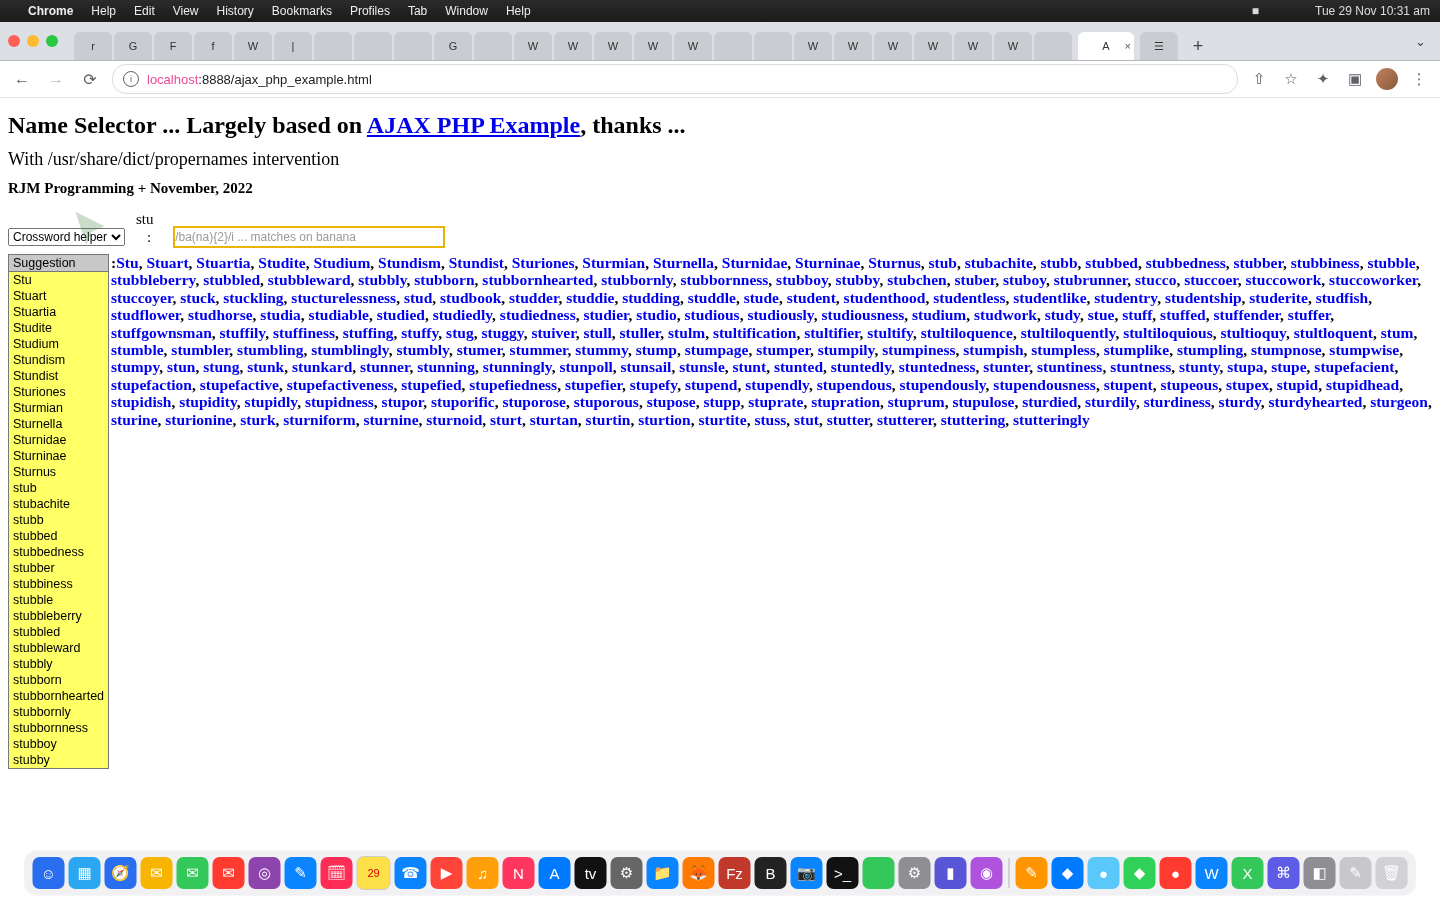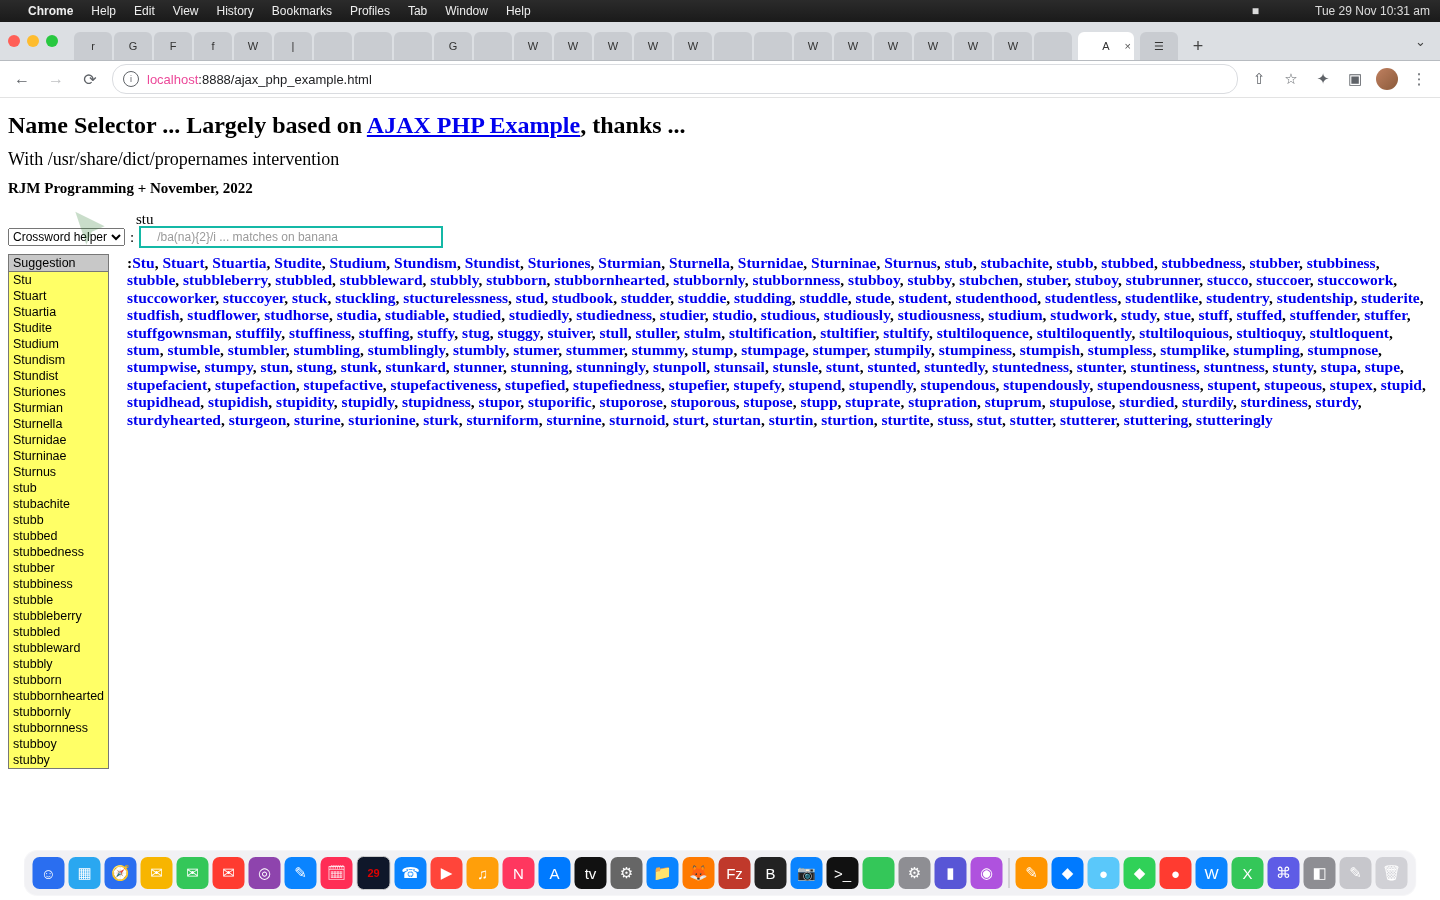--- a/index.html
+++ b/index.html
@@ -27,28 +27,28 @@
   .tbicon{width:22px;height:22px;display:flex;align-items:center;justify-content:center;color:#5f6368;font-size:15px}
   .avatar{width:22px;height:22px;border-radius:50%;background:linear-gradient(135deg,#c08060,#8a5a3a)}
   
   .page{padding:8px 8px 0 8px;height:calc(100% - 22px - 38px - 36px - 48px);overflow:auto;position:relative}
   h1{font-family:"Times New Roman",serif;font-size:24px;font-weight:bold;margin:6px 0 10px 0}
   h1 a{color:#0000EE;text-decoration:underline}
   h2{font-family:"Times New Roman",serif;font-size:18px;font-weight:normal;margin:6px 0 10px 0}
   h3{font-family:"Times New Roman",serif;font-size:15px;font-weight:bold;margin:6px 0 14px 0}
   .prompt{font-family:"Times New Roman",serif;font-size:15px;font-weight:bold;margin:2px 0 2px 0}
   .typed{font-family:"Times New Roman",serif;font-size:15px;margin-left:128px;margin-bottom:-2px}
-  .row{display:flex;align-items:center;gap:3px}
+  .row{display:flex;align-items:center;gap:20px}
   select{font-size:12px}
   .sep{font-family:"Times New Roman",serif;font-size:15px;margin:0 2px}
-  input.regex{width:268px;font-size:12px;padding:2px 16px;border:2px solid #14b8a6;outline:none;background:#fff}
+  input.regex{width:268px;font-size:12px;padding:2px 0;border:2px solid #eab308;outline:none;background:#fff}
   input.regex::placeholder{color:#9a9a9a}
   .cursor-ghost{position:absolute;left:190px;top:168px;pointer-events:none;opacity:.25}
   .cursor-ghost svg{width:44px;height:44px}
-  .body{display:flex;align-items:flex-start;gap:16px;margin-top:6px}
+  .body{display:flex;align-items:flex-start;gap:0;margin-top:6px}
   .sugg{border:1px solid #777;border-collapse:collapse;background:#ffff66;font-family:Arial,Helvetica,sans-serif;font-size:12.5px;min-width:100px}
   .sugg th{background:#c8c8c8;color:#000;text-align:left;padding:1px 4px;border:1px solid #777;font-weight:normal}
   .sugg td{padding:0 4px;border-left:1px solid #777;border-right:1px solid #777;line-height:16px;white-space:nowrap}
   .results{flex:1;font-family:"Times New Roman",serif;font-size:15.5px;line-height:17.4px;padding-left:2px}
   .results .lead{color:#000;font-weight:bold}
   .results a{color:#0000EE;text-decoration:none;font-weight:bold}
   .results span.c{color:#000;font-weight:bold}
   
   .dock{position:fixed;bottom:4px;left:50%;transform:translateX(-50%);height:44px;background:rgba(230,230,235,.55);border:1px solid rgba(255,255,255,.4);border-radius:14px;display:flex;align-items:center;padding:0 8px;gap:4px;backdrop-filter:blur(6px)}
   .dock .app{width:32px;height:32px;border-radius:7px;display:flex;align-items:center;justify-content:center;font-size:15px;color:#fff}
@@ -323,21 +323,21 @@
 <div class="dock" id="dock">
     <div class="app" style="background: rgb(42, 110, 240);">☺</div>
     <div class="app" style="background: rgb(42, 167, 240);">▦</div>
     <div class="app" style="background: rgb(42, 110, 240);">🧭</div>
     <div class="app" style="background: rgb(247, 181, 0);">✉</div>
     <div class="app" style="background: rgb(52, 199, 89);">✉</div>
     <div class="app" style="background: rgb(255, 59, 48);">✉</div>
     <div class="app" style="background: rgb(142, 68, 173);">◎</div>
     <div class="app" style="background: rgb(10, 132, 255);">✎</div>
     <div class="app" style="background: rgb(255, 45, 85);">🗓</div>
-    <div class="app" style="background: #0f172a; color: rgb(221, 0, 0); border: 1px solid rgb(204, 204, 204); font-size: 11px; font-weight: bold;">29</div>
+    <div class="app" style="background: #fde047; color: rgb(221, 0, 0); border: 1px solid rgb(204, 204, 204); font-size: 11px; font-weight: normal;">29</div>
     <div class="app" style="background: rgb(10, 132, 255);">☎</div>
     <div class="app" style="background: rgb(255, 69, 58);">▶</div>
     <div class="app" style="background: rgb(255, 159, 10);">♫</div>
     <div class="app" style="background: rgb(255, 55, 95);">N</div>
     <div class="app" style="background: rgb(0, 122, 255);">A</div>
     <div class="app" style="background: rgb(17, 17, 17);">tv</div>
     <div class="app" style="background: rgb(102, 102, 102);">⚙</div>
     <div class="app" style="background: rgb(10, 132, 255);">📁</div>
     <div class="app" style="background: rgb(255, 122, 0);">🦊</div>
     <div class="app" style="background: rgb(192, 57, 43);">Fz</div>

